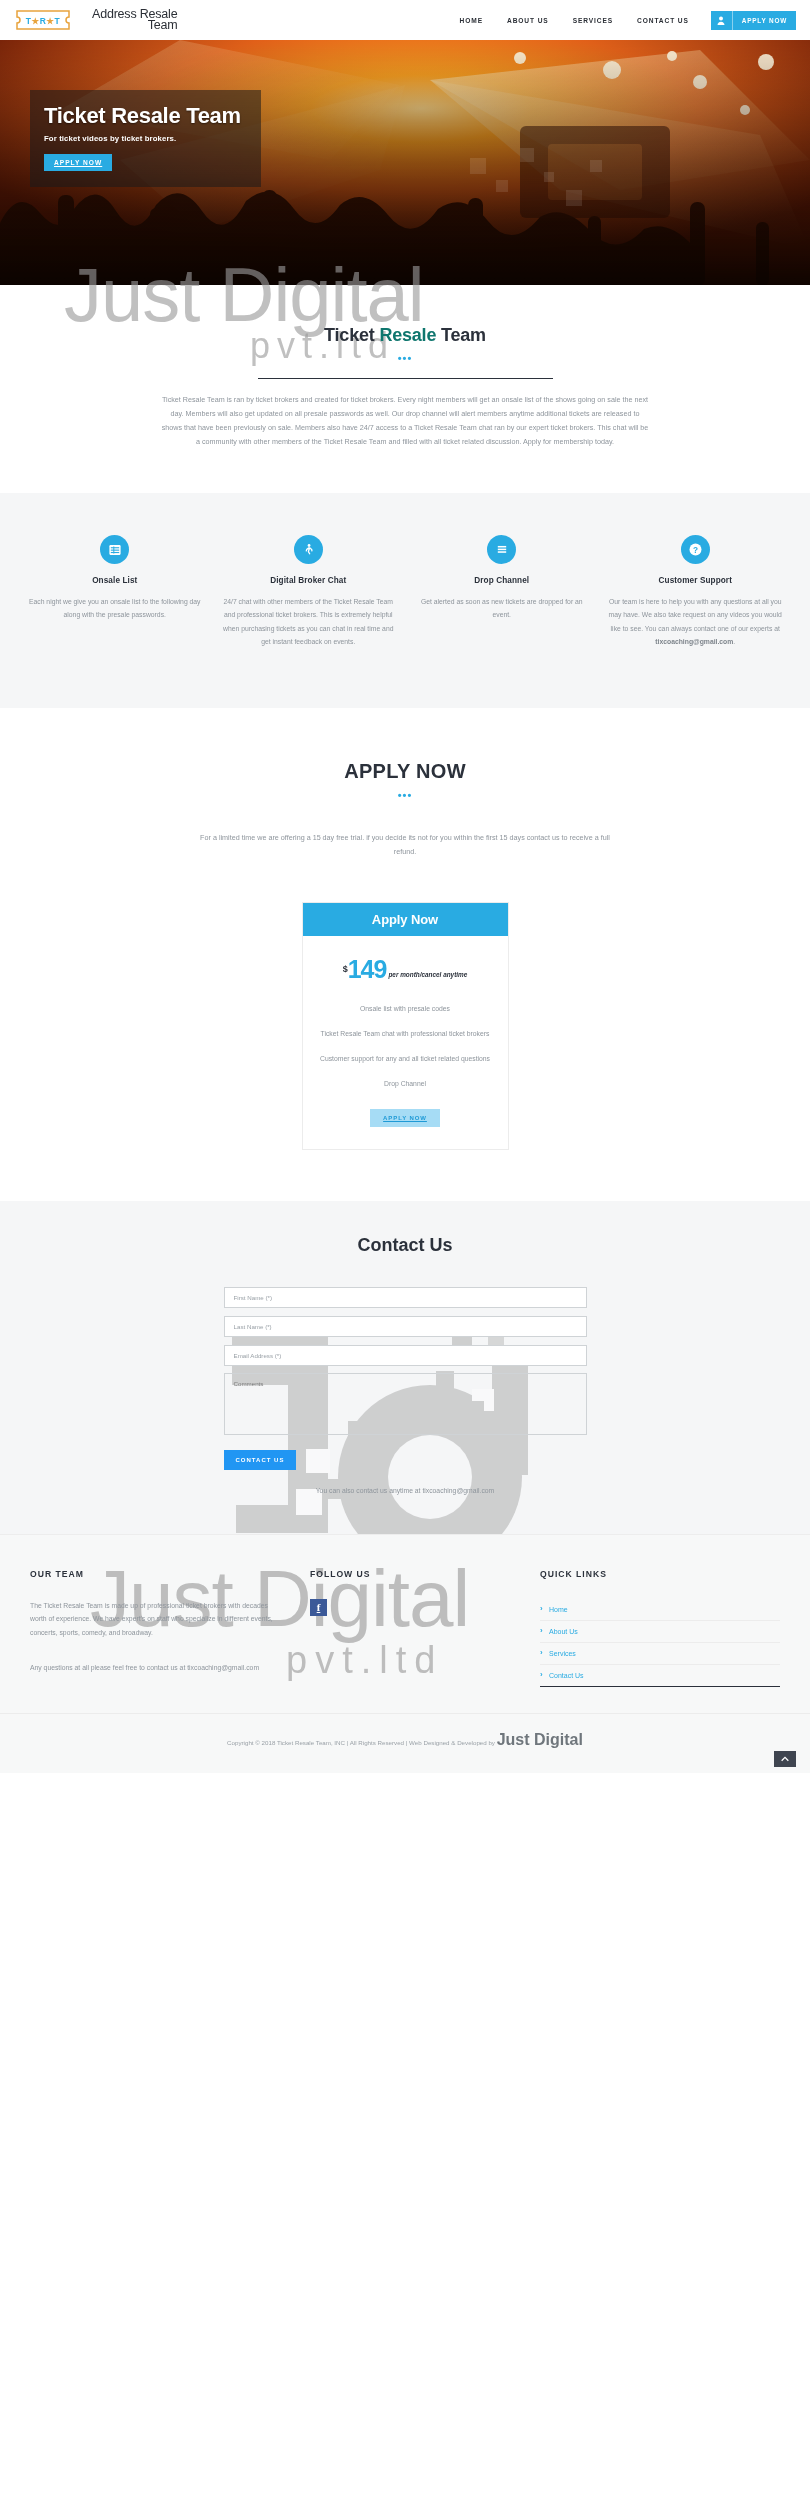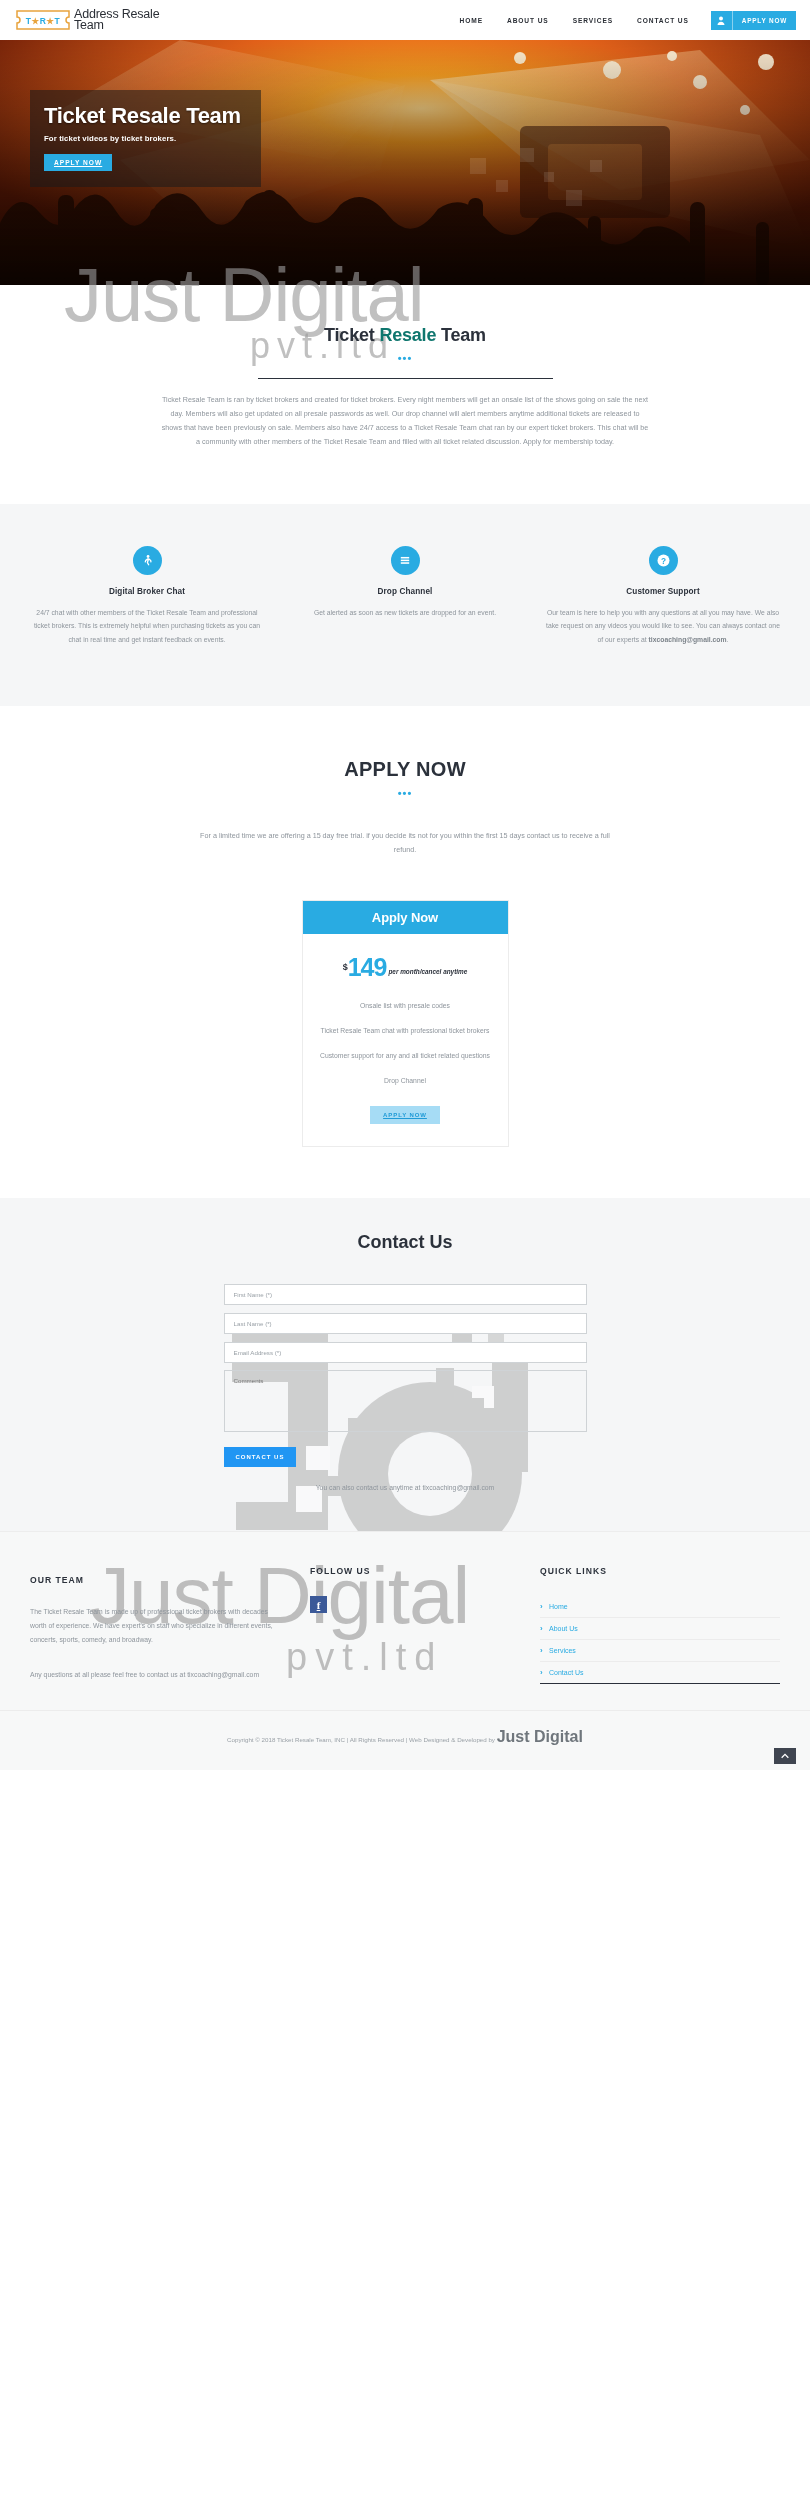--- a/index.html
+++ b/index.html
@@ -11,21 +11,21 @@
     width:810px;
     overflow-x:hidden;
   }
   .page { width:810px; position:relative; }
 
   
   .header {
     height:40px; background:#ffffff; display:flex; align-items:center;
     padding:0 14px; position:relative; z-index:30;
   }
-  .logo-wrap { display:flex; align-items:center; gap:2px; }
+  .logo-wrap { display:flex; align-items:center; gap:20px;text-align:right; }
   .ticket-mark { width:58px; height:22px; flex:none; }
   .logo-text {
     font-size:12.5px; line-height:11px; font-weight:400; color:#2b2f36;
     letter-spacing:-.2px;
   }
   .logo-text span { display:block; }
   .nav { margin-left:auto; display:flex; align-items:center; gap:0; }
   .nav a {
     font-size:6.6px; font-weight:700; letter-spacing:.9px; color:#2b2f36;
     text-decoration:none; padding:0 12px; text-transform:uppercase;
@@ -84,21 +84,21 @@
   .dots {
     color:#29abe2; font-size:11px; letter-spacing:1px; font-weight:700;
     margin-top:6px; position:relative; z-index:2;
   }
   .rule-wrap {
     display:flex; align-items:center; justify-content:center;
     margin-top:14px; position:relative; z-index:2;
   }
   .rule { width:295px; height:1px; background:#2b313b; }
   .about-copy {
-    width:490px; margin:14px auto 11px; font-size:7.2px; line-height:1.95;
+    width:490px; margin:14px auto 0; font-size:7.2px; line-height:1.95;
     color:#8e959c; position:relative; z-index:2;
   }
 
   
   .features {
     background:#f5f6f7; padding:42px 18px 60px; display:flex;
     position:relative;
   }
   .feat { flex:1; text-align:center; padding:0 10px; }
   .feat-icon {
@@ -166,21 +166,21 @@
     font-size:6.8px; color:#8e959c; margin-top:17px; text-align:center;
     position:relative; z-index:2;
   }
 
   
   .footer {
     background:#f7f8f8; padding:34px 30px 26px; display:flex; gap:0;
     position:relative; border-top:1px solid #ededed;
   }
   .fcol { position:relative; z-index:2; }
-  .fcol.a { width:280px; padding-right:26px;margin-top:9px; }
+  .fcol.a { width:280px; padding-right:26px; }
   .fcol.b { width:230px; }
   .fcol.c { width:240px; }
   .fcol h4 {
     font-size:8.6px; font-weight:700; color:#2b313b; letter-spacing:1px;
     margin-bottom:20px; text-transform:uppercase;
   }
   .fcol p { font-size:6.8px; line-height:2; color:#8e959c; }
   .fcol p.mt { margin-top:22px; }
   .fb {
     width:17px; height:17px; background:#3b5998; color:#fff;
@@ -322,20 +322,33 @@
     <div class="rule-wrap">
         <div class="rule"></div>
       </div>
     <p class="about-copy">Ticket Resale Team is ran by ticket brokers and created for ticket brokers. Every night members will get an onsale list of the shows going on sale the next day. Members will also get updated on all presale passwords as well. Our drop channel will alert members anytime additional tickets are released to shows that have been previously on sale. Members also have 24/7 access to a Ticket Resale Team chat ran by our expert ticket brokers. This chat will be a community with other members of the Ticket Resale Team and filled with all ticket related discussion. Apply for membership today.</p>
   </div>
 
   <div class="features">
     <div class="feat">
       <div class="feat-icon">
         <svg width="14" height="14" viewBox="0 0 20 20">
+            <rect x="2" y="3" width="16" height="14" rx="1.5" fill="#fff"></rect>
+            <rect x="4" y="6" width="12" height="1.6" fill="#29abe2"></rect>
+            <rect x="4" y="9.4" width="12" height="1.6" fill="#29abe2"></rect>
+            <rect x="4" y="12.8" width="12" height="1.6" fill="#29abe2"></rect>
+            <rect x="7.6" y="5" width="1.4" height="10" fill="#29abe2"></rect>
+          </svg>
+      </div>
+      <h3>Onsale List</h3>
+      <p>Each night we give you an onsale list fo the following day along with the presale passwords.</p>
+    </div>
+    <div class="feat">
+      <div class="feat-icon">
+        <svg width="14" height="14" viewBox="0 0 20 20">
             <circle cx="11.5" cy="3.6" r="2" fill="#fff"></circle>
             <path d="M10.6 6.2 7.4 8.6l-.9 3.2 1.8.5.7-2.5 1.6-1-1 3.6 2.3 4.2 1.6-.9-1.9-3.4 1.3-4 1.6 1.6.3 2.3 1.8-.3-.4-3-3.2-3z" fill="#fff"></path>
           </svg>
       </div>
       <h3>Digital Broker Chat</h3>
       <p>24/7 chat with other members of the Ticket Resale Team and professional ticket brokers. This is extremely helpful when purchasing tickets as you can chat in real time and get instant feedback on events.</p>
     </div>
     <div class="feat">
       <div class="feat-icon">
         <svg width="14" height="14" viewBox="0 0 20 20">

